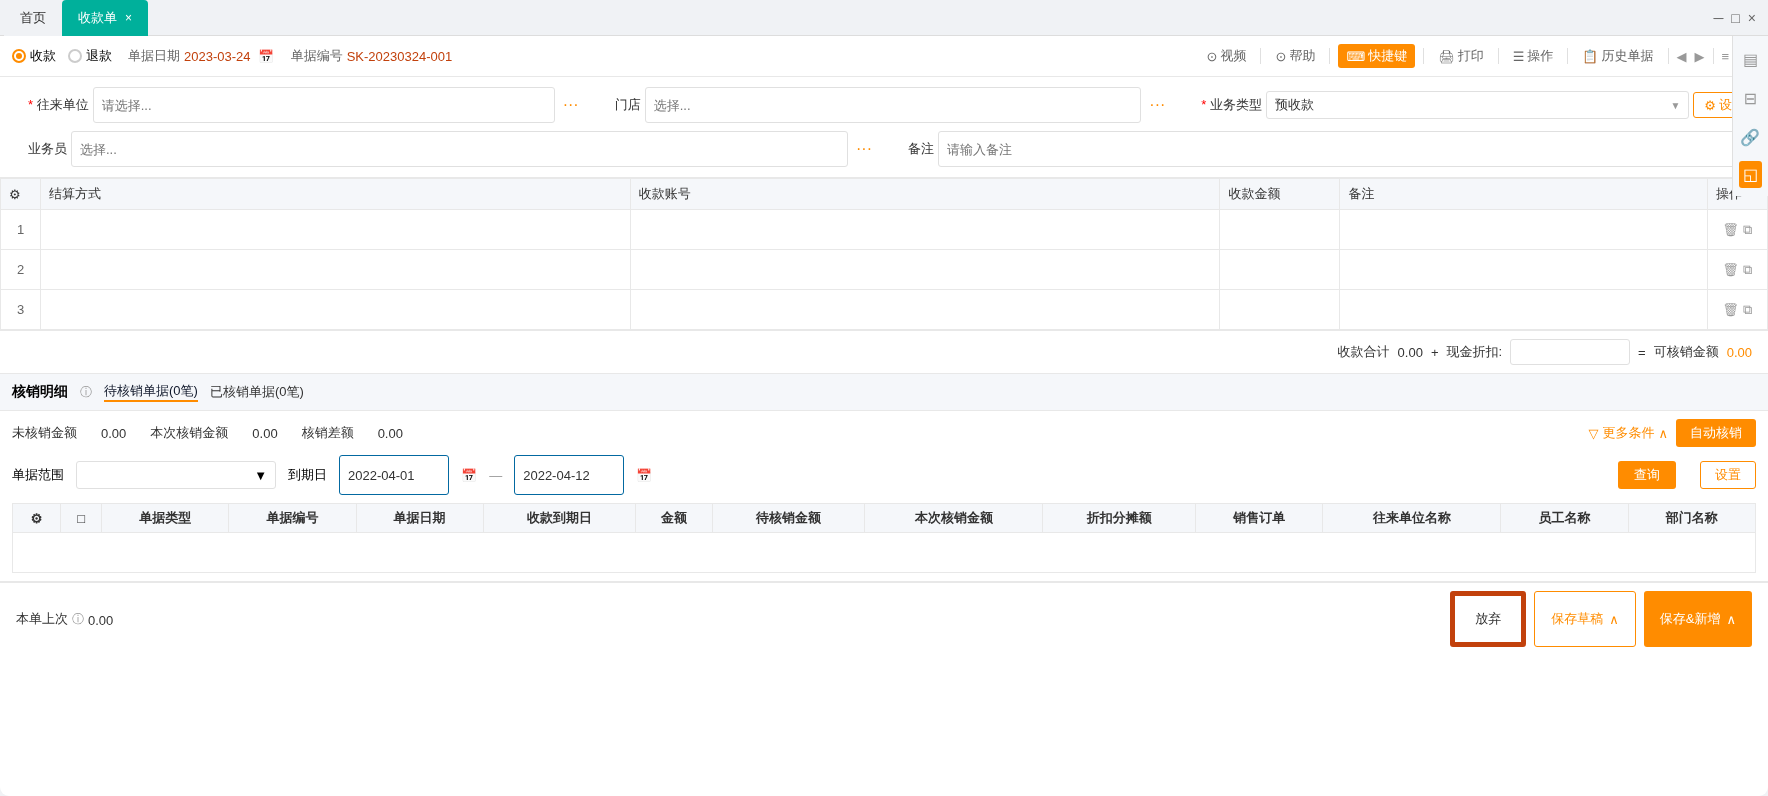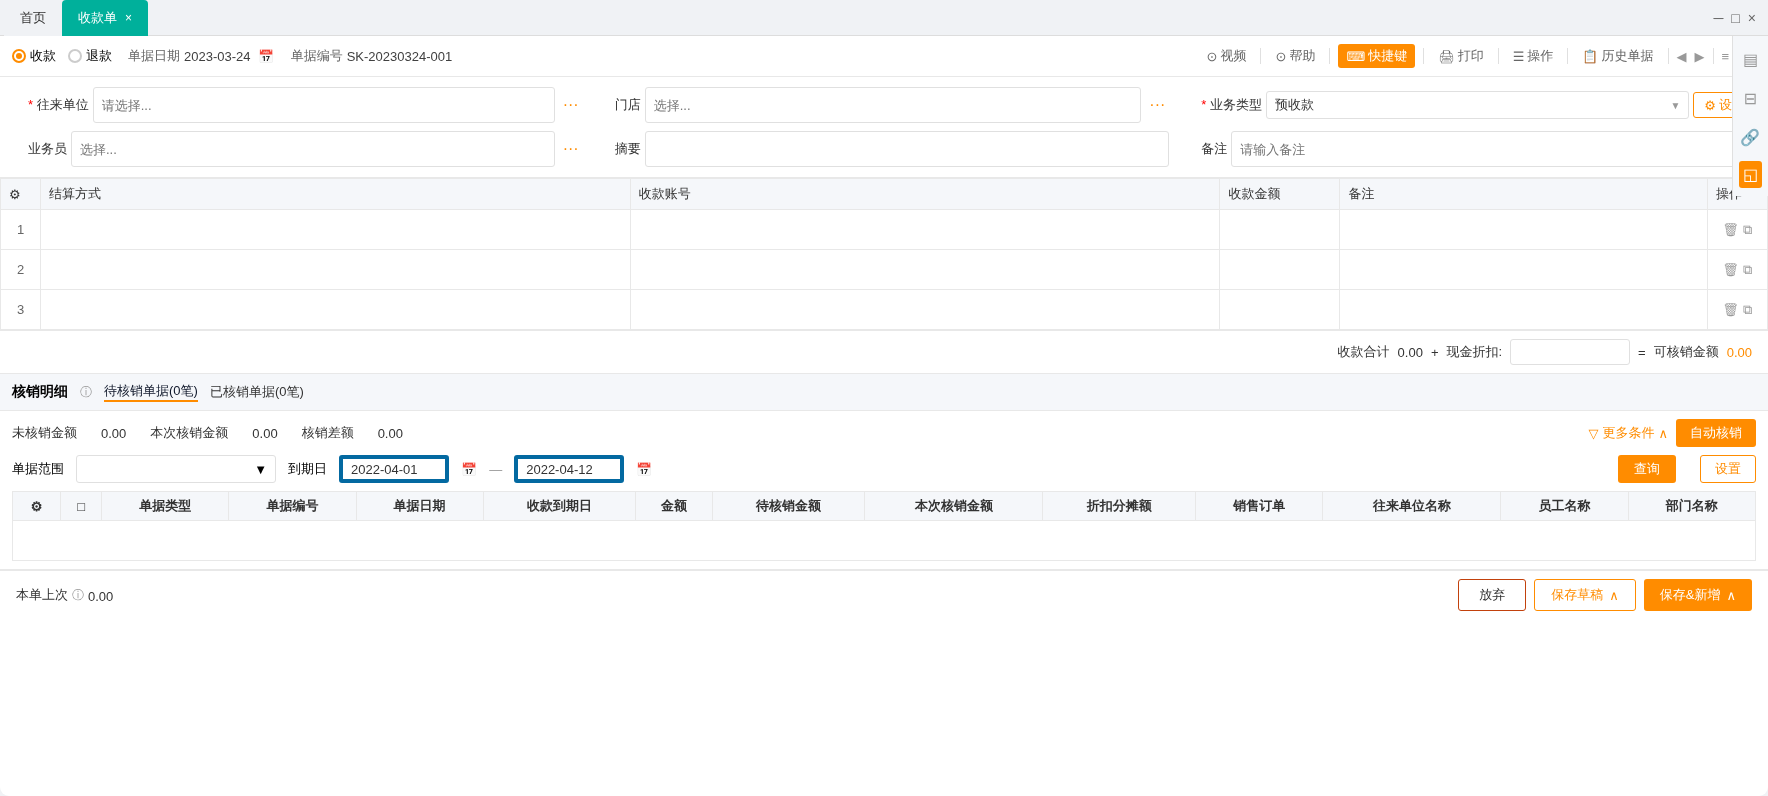--- a/index.html
+++ b/index.html
@@ -34,21 +34,21 @@
       display: flex; align-items: center; padding: 8px 12px;
       border-bottom: 1px solid #e8e8e8; gap: 16px; background: #fff;
     }
     .radio-group { display: flex; gap: 12px; align-items: center; }
     .radio-item { display: flex; align-items: center; gap: 4px; cursor: pointer; }
     .radio-dot { width: 14px; height: 14px; border-radius: 50%; border: 2px solid #ff8c00; display: flex; align-items: center; justify-content: center; }
     .radio-dot.active::after { content: ''; width: 6px; height: 6px; border-radius: 50%; background: #ff8c00; }
     .radio-dot.inactive { border-color: #ccc; }
     .field-group { display: flex; align-items: center; gap: 4px; }
     .field-label { color: #666; white-space: nowrap; }
-    .field-value { color: #404040; font-weight: 500; }
+    .field-value { color: #c2410c; font-weight: 500; }
     .toolbar-right { margin-left: auto; display: flex; align-items: center; gap: 8px; }
     .toolbar-btn { display: flex; align-items: center; gap: 3px; cursor: pointer; color: #666; padding: 2px 6px; border-radius: 3px; }
     .toolbar-btn-orange { background: #ff8c00; color: #fff !important; border-radius: 3px; padding: 3px 8px; }
     .divider-v { width: 1px; height: 16px; background: #e0e0e0; }
 
     
     .form-area {
       padding: 10px 12px; border-bottom: 1px solid #e8e8e8;
       display: flex; flex-direction: column; gap: 8px;
     }
@@ -110,21 +110,21 @@
     
     .verify-section { background: #fff; padding: 8px 12px; }
     .verify-stats { display: flex; gap: 24px; align-items: center; color: #333; }
     .verify-right { margin-left: auto; display: flex; align-items: center; gap: 8px; }
     .filter-btn { display: flex; align-items: center; gap: 4px; color: #ff8c00; cursor: pointer; }
     .auto-btn {
       background: #ff8c00; color: #fff; border: none; border-radius: 3px;
       padding: 5px 14px; cursor: pointer;
     }
     .verify-filter { display: flex; align-items: center; gap: 12px; padding: 8px 0; }
-    .verify-input { height: 28px; border: 4px solid #0369a1; border-radius: 3px; padding: 0 8px; color: #333; }
+    .verify-input { height: 40px; border: 1px solid #0369a1; border-radius: 3px; padding: 0 8px; color: #333; }
     .date-sep { color: #999; }
     .cal-icon { cursor: pointer; color: #999; }
     .query-btn {
       background: #ff8c00; color: #fff; border: none; border-radius: 3px;
       padding: 5px 16px; cursor: pointer;
     }
     .set-btn {
       background: #fff; border: 1px solid #ff8c00; color: #ff8c00;
       border-radius: 3px; padding: 4px 14px; cursor: pointer;
     }
@@ -143,22 +143,22 @@
     .bottom-table td { border: 1px solid #e8e8e8; padding: 4px 6px; }
 
     
     .bottom-bar {
       display: flex; align-items: center; padding: 8px 16px;
       border-top: 2px solid #e8e8e8; background: #fff; gap: 12px;
     }
     .bottom-info { color: #333; display: flex; align-items: flex-end; gap: 4px; }
     .bottom-right { margin-left: auto; display: flex; gap: 8px; }
     .btn-discard {
-      background: #fff; border: 1px solid #c2410c; color: #333;
-      border-radius: 3px; padding: 6px 20px; cursor: pointer;
+      background: #fff; border: 5px solid #c2410c; color: #333;
+      border-radius: 3px; padding: 14px 20px; cursor: pointer;
     }
     .btn-draft {
       background: #fff; border: 1px solid #ff8c00; color: #ff8c00;
       border-radius: 3px; padding: 6px 16px; cursor: pointer;
       display: flex; align-items: center; gap: 6px;
     }
     .btn-save {
       background: #ff8c00; color: #fff; border: none;
       border-radius: 3px; padding: 6px 16px; cursor: pointer;
       display: flex; align-items: center; gap: 6px;
@@ -288,24 +288,20 @@
       </div>
     </div>
     <div class="form-row">
 
       <div class="form-field" style="flex:2;">
         <span class="form-field-label">业务员</span>
         <input class="form-input" placeholder="选择..." style="">
         <span class="more-btn">···</span>
       </div>
 
-      <div class="form-field" style="flex:2;">
-        <span class="form-field-label">摘要</span>
-        <input class="form-input" style="">
-      </div>
 
       <div class="form-field" style="flex:2;">
         <span class="form-field-label">备注</span>
         <input class="form-input" placeholder="请输入备注" style="">
       </div>
     </div>
   </div>
 
   <div style="flex:none;">
     <table class="data-table">

